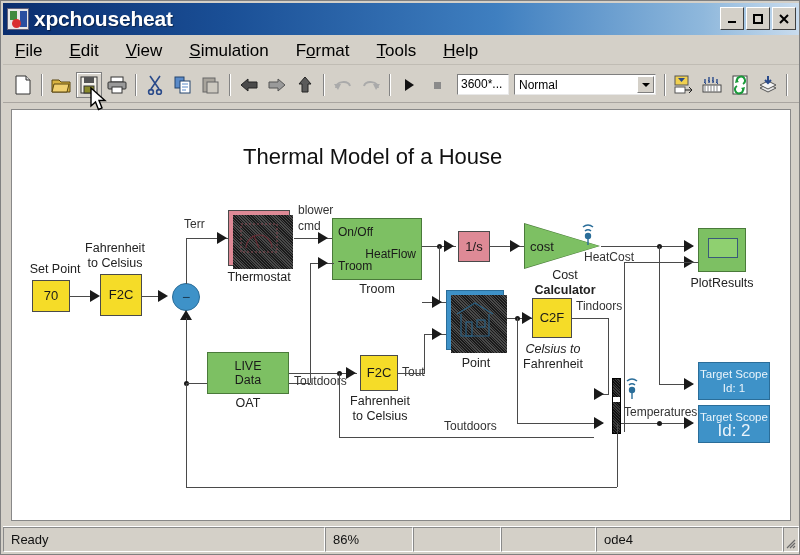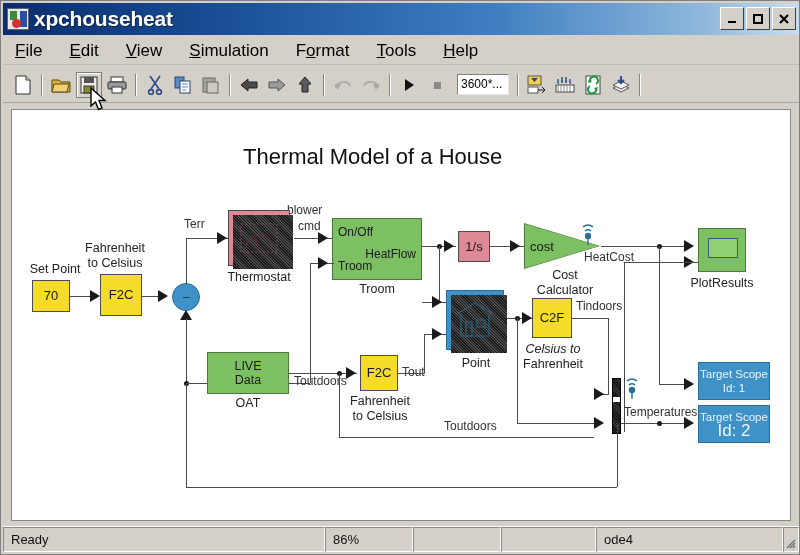--- a/index.html
+++ b/index.html
@@ -416,20 +416,26 @@
         </svg>
     </div>
     <div class="tb-btn">
       <svg width="14" height="14" viewBox="0 0 14 14">
           <rect x="4" y="4" width="7" height="7" fill="#8a8a8a"></rect>
         </svg>
     </div>
 
     <div class="tb-field">3600*...</div>
 
+    <div class="tb-combo">
+      <span class="val">Normal</span>
+      <span class="arrow">
+          <i></i>
+        </span>
+    </div>
 
     <div class="tb-sep" style="margin-left:8px"></div>
     <div class="tb-btn">
       <svg width="22" height="20" viewBox="0 0 22 20">
           <rect x="2" y="1" width="13" height="9" fill="#f0d050" stroke="#555"></rect>
           <path d="M5 3 h7 l-3.5 4 Z" fill="#2a4a8a"></path>
           <rect x="2" y="12" width="10" height="6" fill="#fff" stroke="#555"></rect>
           <path d="M12 15 h7 M16 12 l3 3 l-3 3" stroke="#222" fill="none"></path>
         </svg>
     </div>
@@ -502,21 +508,21 @@
       <svg width="38" height="30" viewBox="0 0 38 30">
         <rect x="1" y="1" width="36" height="28" fill="none" stroke="#8a4a52" stroke-dasharray="2 2"></rect>
         <path d="M6 25 A13 13 0 0 1 32 25" fill="none" stroke="#6a3038" stroke-width="1.2"></path>
         <path d="M19 25 L14 13" stroke="#6a3038" stroke-width="1.2"></path>
       </svg>
     </div>
     <div class="blk-label" style="left:206px; top:160px; width:82px;">Thermostat</div>
 
     <div class="wire h" style="left:282px; top:128px; width:42px;"></div>
     <div class="arrow-r" style="left:306px; top:122px;"></div>
-    <div class="sig-label" style="left:275px; top:94px;">blower</div>
+    <div class="sig-label" style="left:286px; top:94px;">blower</div>
     <div class="sig-label" style="left:286px; top:110px;">cmd</div>
 
     <div class="box" style="left:320px; top:108px; width:90px; height:62px; background:#7dc063; border:1px solid #4a7a3a; justify-content:flex-start; align-items:flex-start;">
       <span style="position:absolute; left:5px; top:6px; font-size:12px;">On/Off</span>
       <span style="position:absolute; left:5px; bottom:6px; font-size:12px;">Troom</span>
       <span style="position:absolute; right:5px; top:28px; font-size:12px;">HeatFlow</span>
     </div>
     <div class="blk-label" style="left:335px; top:172px; width:60px;">Troom</div>
 
     <div class="wire h" style="left:174px; top:273px; width:124px;"></div>
@@ -531,21 +537,21 @@
     <div class="box" style="left:446px; top:121px; width:32px; height:31px; background:#de8a96;">
       <span>1/s</span>
     </div>
     <div class="wire h" style="left:478px; top:136px; width:34px;"></div>
     <div class="arrow-r" style="left:498px; top:130px;"></div>
 
     <div class="gain-outline" style="left:512px; top:113px;"></div>
     <div class="gain" style="left:513px; top:114px;"></div>
     <div class="gain-text" style="left:518px; top:129px;">cost</div>
     <div class="blk-label" style="left:508px; top:158px; width:90px;">Cost</div>
-    <div class="blk-label" style="left:508px; top:173px; width:90px;">Calculator</div>
+    <div class="blk-label" style="left:508px; top:173px; width:90px;font-weight:bold;">Calculator</div>
 
     <div class="probe" style="left:568px; top:112px;">
       <svg width="16" height="24" viewBox="0 0 16 24">
         <path d="M3 5 q5 -4 10 0" stroke="#2a6d99" stroke-width="1.6" fill="none"></path>
         <path d="M5 9 q3 -2.5 6 0" stroke="#2a6d99" stroke-width="1.6" fill="none"></path>
         <circle cx="8" cy="14" r="3.2" fill="#2a6d99"></circle>
         <path d="M8 16 v7" stroke="#2a6d99" stroke-width="1.4"></path>
       </svg>
     </div>
     <div class="sig-label" style="left:572px; top:141px;">HeatCost</div>

